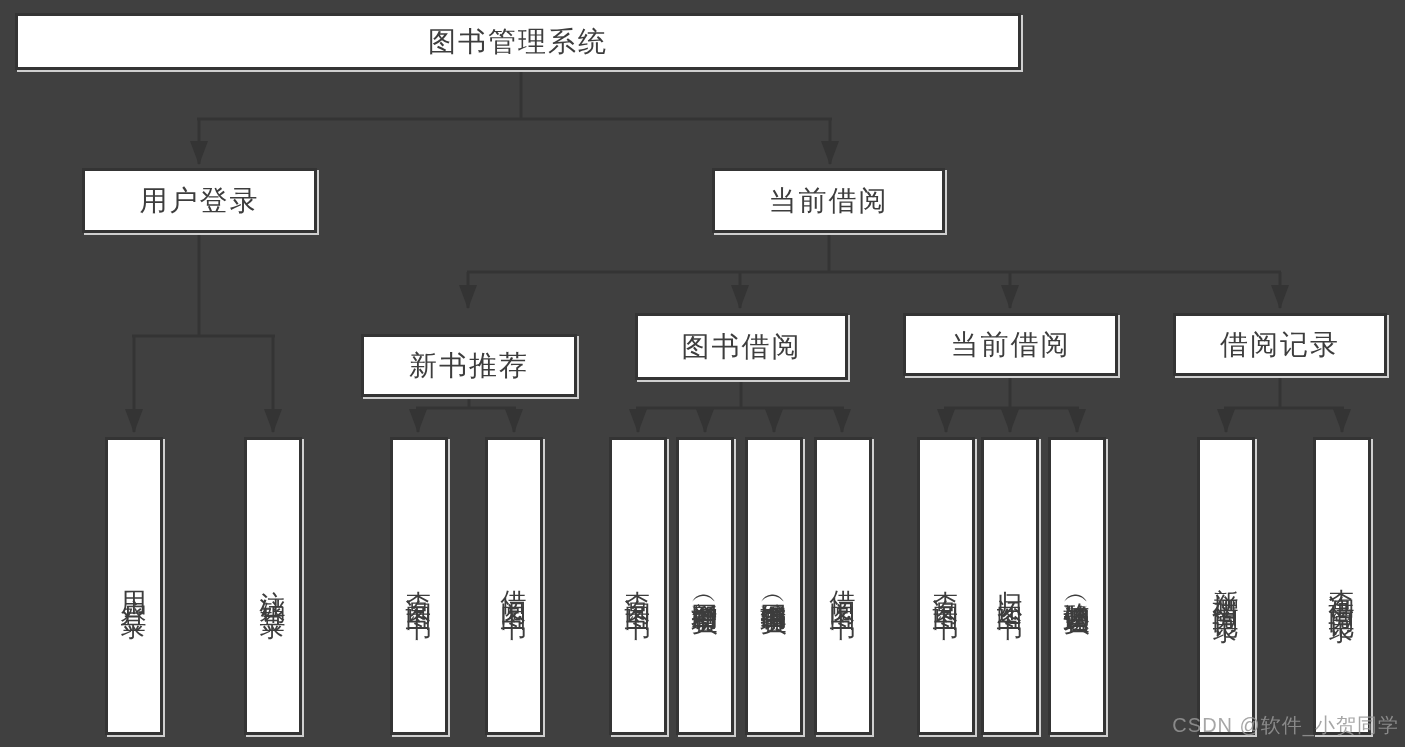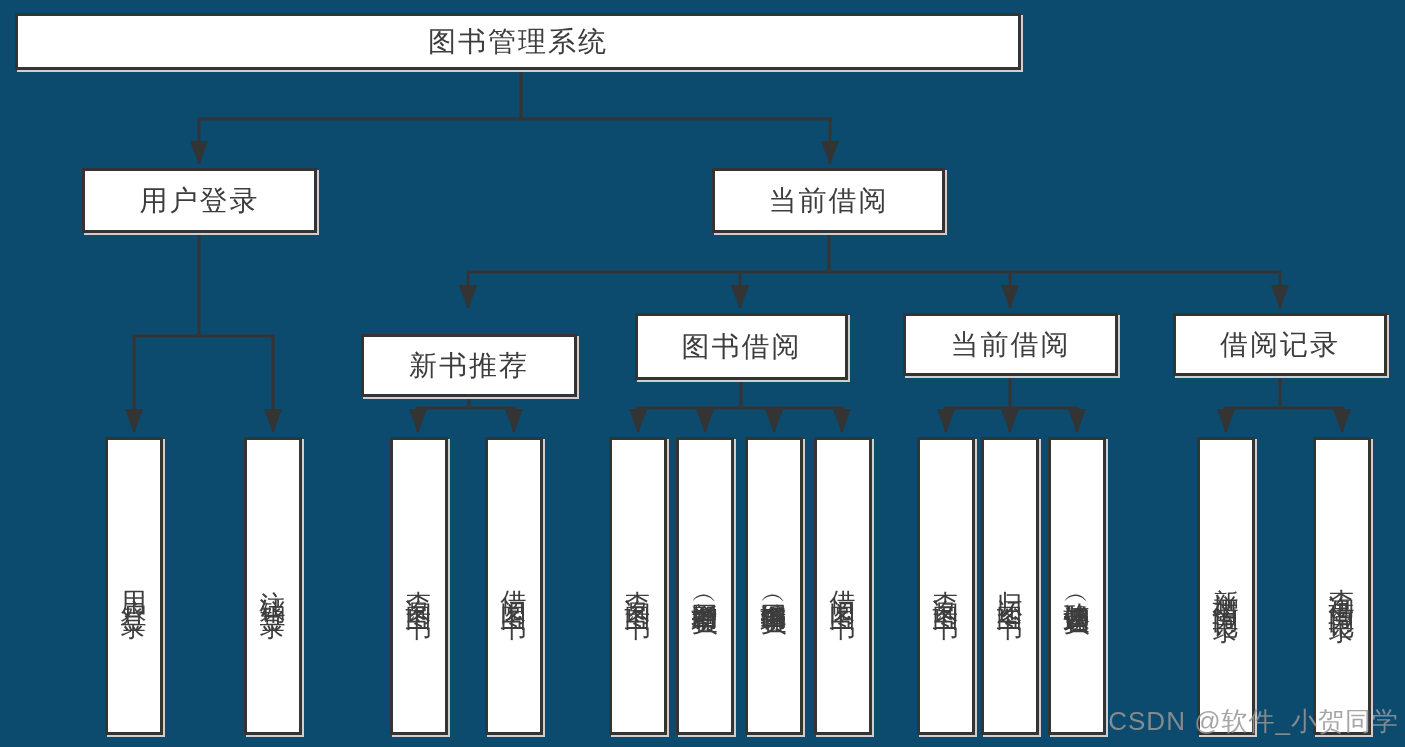--- a/index.html
+++ b/index.html
@@ -5,21 +5,21 @@
   html, body {
     margin: 0;
     padding: 0;
     background: #ffffff;
     font-family: "Liberation Sans", sans-serif;
   }
   .stage {
     position: relative;
     width: 1405px;
     height: 747px;
-    background: #0c4a6e;
+    background: #404040;
     overflow: hidden;
   }
   svg.wires {
     position: absolute;
     left: 0;
     top: 0;
     z-index: 0;
   }
   .node {
     position: absolute;
@@ -56,21 +56,21 @@
   .leaf.long {
     letter-spacing: 1px;
   }
   .leaf.mid {
     letter-spacing: 6px;
   }
   .watermark {
     position: absolute;
     right: 6px;
     bottom: 8px;
-    font-size: 26px;
+    font-size: 20px;
     letter-spacing: 1px;
     color: rgba(150, 150, 150, 0.85);
     z-index: 5;
     white-space: nowrap;
   }
 </style>
 </head>
 <body>
 
 <div class="stage">

